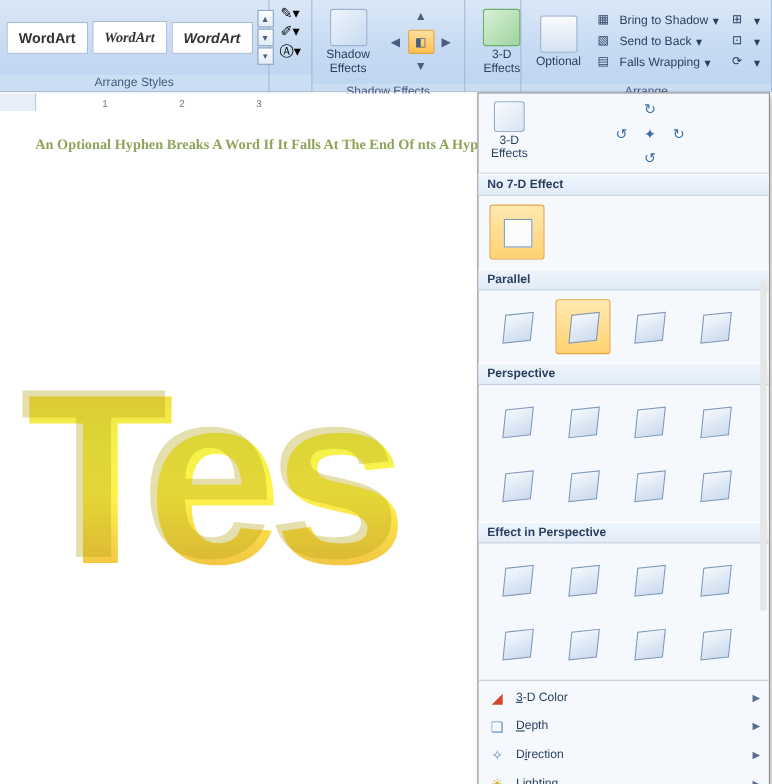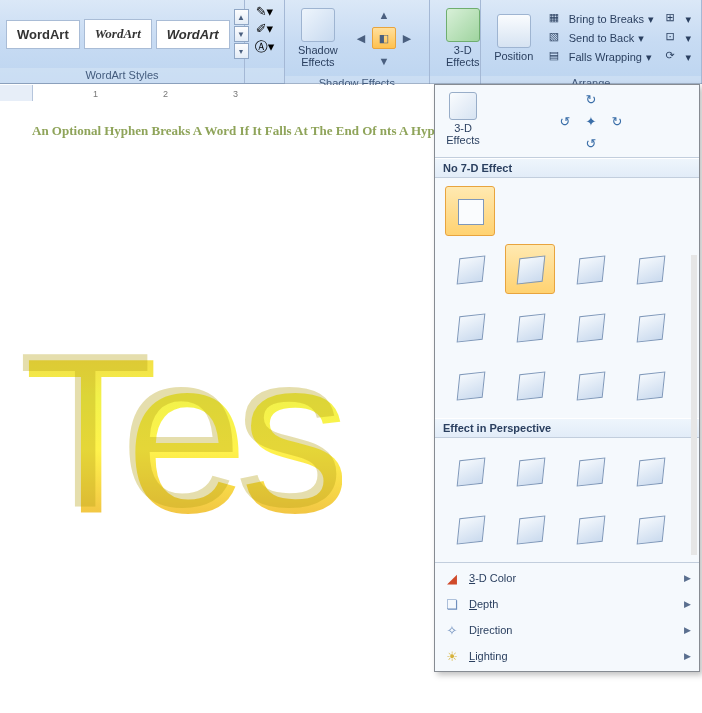--- a/index.html
+++ b/index.html
@@ -20,21 +20,21 @@
 .smgrid .sel{border-color:#e8a43e;background:linear-gradient(#ffdf9c,#ffc14f)}
 .arr-list{display:flex;flex-direction:column;gap:1px}
 .arr-item{display:flex;align-items:center;gap:4px;padding:1px 4px;white-space:nowrap;font-size:11px;color:#2a3f5f}
 .arr-item .i{width:16px;height:16px;display:inline-block}
 .ruler{height:17px;border-top:1px solid #fff;border-bottom:1px solid #b5c5dc;background:#e7eef8;display:flex}
 .ruler .gut{width:32px;border-right:1px solid #b5c5dc}
 .ruler .trk{flex:1;background:#fff;position:relative;font-size:9px;color:#777;display:flex;align-items:center}
 .ruler .trk span{position:absolute}
 .doc{position:absolute;left:0;top:101px;right:0;bottom:0;background:#fff;padding:20px 32px}
 .doctext{color:#8fa45a;font-weight:bold;font-family:Georgia,serif;font-size:13px;line-height:1.6}
-.wordart{position:absolute;left:24px;top:310px;font-family:Arial Black,sans-serif;font-size:220px;font-weight:400;background:linear-gradient(to bottom,#f5c945 0%,#f2f24a 35%,#fff34c 55%,#e8a43e 100%);-webkit-background-clip:text;background-clip:text;color:transparent;letter-spacing:-8px;text-shadow:-6px -6px 0 rgba(180,160,20,.35)}
+.wordart{position:absolute;left:24px;top:310px;font-family:Arial Black,sans-serif;font-size:220px;font-weight:700;background:linear-gradient(to bottom,#f5c945 0%,#f2f24a 35%,#fff34c 55%,#e8a43e 100%);-webkit-background-clip:text;background-clip:text;color:transparent;letter-spacing:-8px;text-shadow:-6px -6px 0 rgba(180,160,20,.35)}
 .wordart::before{content:attr(data-text);position:absolute;left:-18px;top:-20px;color:#d9c92e;z-index:-1;-webkit-text-stroke:0}
 .dropdown{position:absolute;left:434px;top:84px;width:264px;background:#f5f9fd;border:1px solid #868b92;box-shadow:3px 3px 6px rgba(0,0,0,.25)}
 .dd-top{display:flex;border-bottom:1px solid #c2cedd;padding:4px}
 .dd-3dbtn{width:42px;display:flex;flex-direction:column;align-items:center;padding:2px;border:1px solid transparent;border-radius:3px}
 .dd-3dbtn .cube{width:26px;height:26px;background:linear-gradient(135deg,#fafcfe,#d6e3f2);border:1px solid #98adc8;border-radius:3px;margin-bottom:2px}
 .dd-tilt{flex:1;display:grid;grid-template-columns:repeat(3,24px);gap:2px;justify-content:center;align-content:center}
 .dd-tilt div{width:24px;height:20px;display:flex;align-items:center;justify-content:center;color:#3a6ea8;font-size:13px}
 .dd-sechead{background:linear-gradient(#eef5fc,#e2ecf8);border-top:1px solid #fff;border-bottom:1px solid #c2cedd;padding:3px 8px;font-weight:bold;color:#2a3f5f;font-size:11px}
 .dd-row{display:flex;padding:8px 10px;gap:10px}
 .dd-row+.dd-row{padding-top:0}
@@ -58,21 +58,21 @@
     <div class="group-content">
       <span class="wa-thumb">WordArt</span>
       <span class="wa-thumb i">WordArt</span>
       <span class="wa-thumb o">WordArt</span>
       <div class="gallery-scroll">
         <div>▲</div>
         <div>▼</div>
         <div>▾</div>
       </div>
     </div>
-    <div class="group-label">WordArt Styles</div>
+    <div class="group-label">Arrange Styles</div>
   </div>
 
   <div class="group" style="width:40px">
     <div class="group-content" style="flex-direction:column;gap:2px;padding:4px 2px">
       <div style="font-size:13px">✎▾</div>
       <div style="font-size:13px">✐▾</div>
       <div style="font-size:13px">Ⓐ▾</div>
     </div>
     <div class="group-label">&nbsp;</div>
   </div>
@@ -107,24 +107,24 @@
 Effects</div>
       </div>
     </div>
     <div class="group-label">&nbsp;</div>
   </div>
 
   <div class="group" style="flex:1">
     <div class="group-content">
       <div class="bigbtn">
         <div class="ico" style="background:linear-gradient(#fafcfe,#d6e3f2);border:1px solid #9eb4d1"></div>
-        <div class="lbl">Position</div>
+        <div class="lbl">Optional</div>
       </div>
       <div class="arr-list">
-        <div class="arr-item"><span class="i">▦</span><span>Bring to Breaks</span> ▾</div>
+        <div class="arr-item"><span class="i">▦</span><span>Bring to Shadow</span> ▾</div>
         <div class="arr-item"><span class="i">▧</span><span>Send to Back</span> ▾</div>
         <div class="arr-item"><span class="i">▤</span><span>Falls Wrapping</span> ▾</div>
       </div>
       <div class="arr-list">
         <div class="arr-item"><span class="i">⊞</span>▾</div>
         <div class="arr-item"><span class="i">⊡</span>▾</div>
         <div class="arr-item"><span class="i">⟳</span>▾</div>
       </div>
     </div>
     <div class="group-label">Arrange</div>
@@ -166,35 +166,37 @@
     </div>
   </div>
 
   <div class="dd-sechead">No 7-D Effect</div>
   <div class="dd-row">
     <div class="opt sel">
         <div class="cube3d flat"></div>
       </div>
   </div>
 
+  <div class="dd-sechead">Parallel</div>
   <div class="dd-row">
     <div class="opt">
         <div class="cube3d"></div>
       </div>
     <div class="opt sel">
         <div class="cube3d"></div>
       </div>
     <div class="opt">
         <div class="cube3d"></div>
       </div>
     <div class="opt">
         <div class="cube3d"></div>
       </div>
   </div>
 
+  <div class="dd-sechead">Perspective</div>
   <div class="dd-row">
     <div class="opt">
         <div class="cube3d"></div>
       </div>
     <div class="opt">
         <div class="cube3d"></div>
       </div>
     <div class="opt">
         <div class="cube3d"></div>
       </div>

